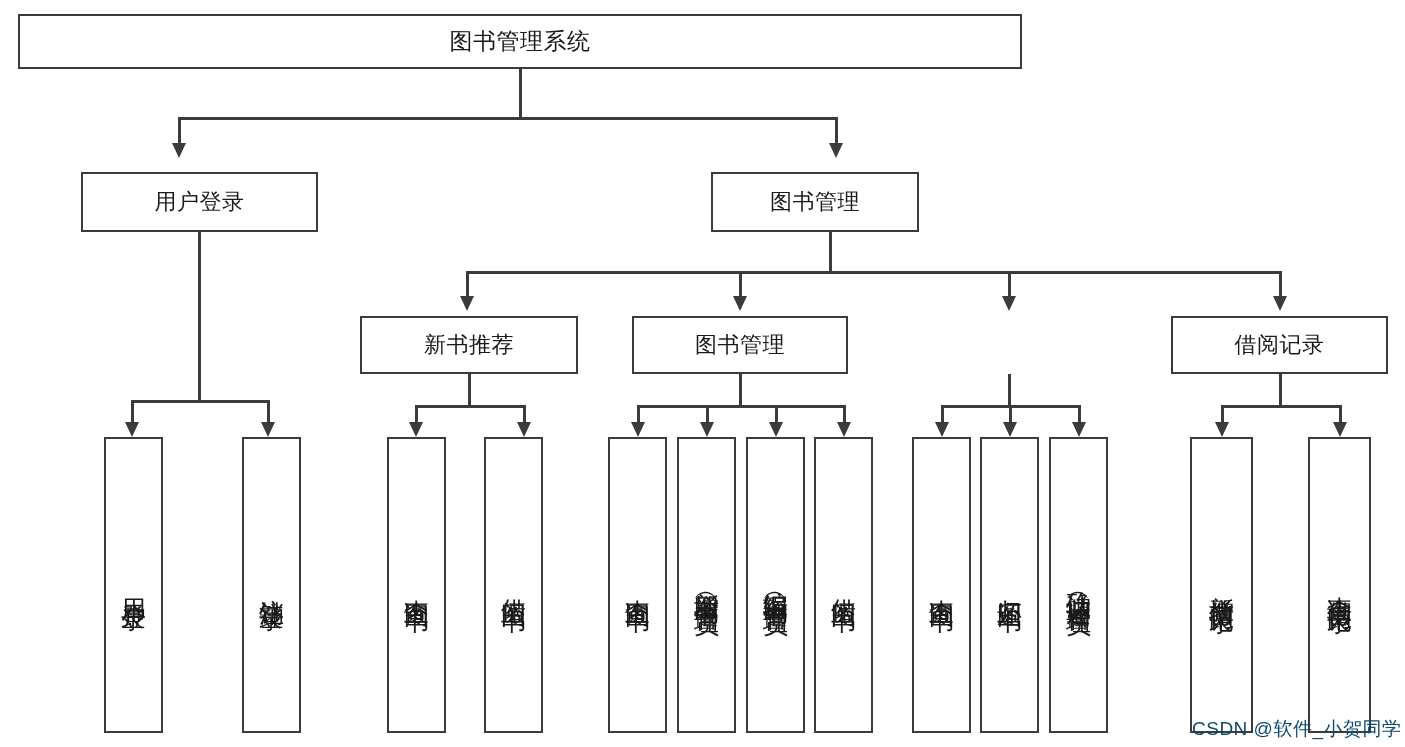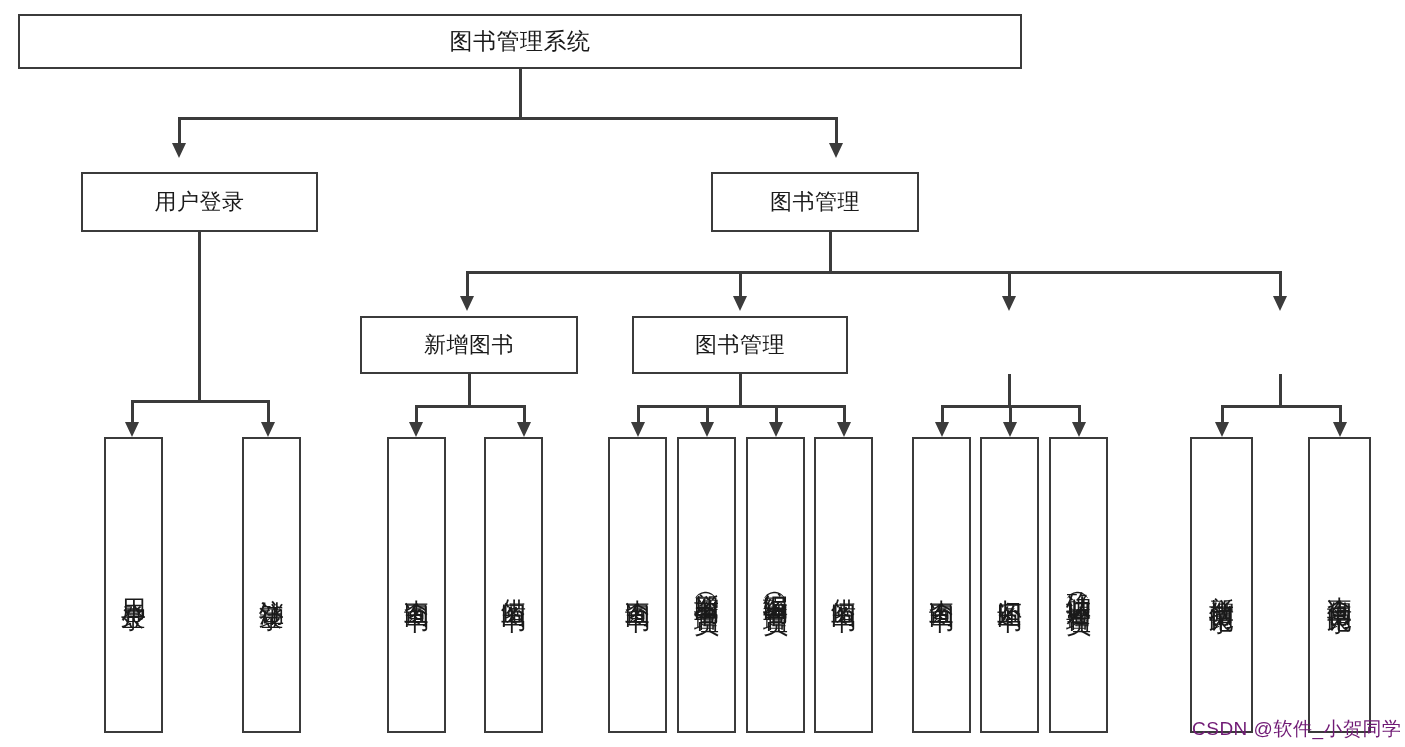--- a/index.html
+++ b/index.html
@@ -62,21 +62,21 @@
   .arrow {
     position: absolute;
     width: 0;
     height: 0;
     border-left: 7px solid transparent;
     border-right: 7px solid transparent;
     border-top: 15px solid #3b3b3b;
   }
   .watermark {
     position: absolute;
-    color: #701a75;
+    color: #0c4a6e;
     font-size: 19px;
     white-space: nowrap;
     letter-spacing: 0.5px;
     user-select: none;
   }
 </style>
 </head>
 <body>
 
 <div id="canvas">
@@ -115,24 +115,27 @@
   <div class="conn vline" style="left:466px; top:271px; height:25px;"></div>
   <div class="arrow" style="left:460px; top:296px;"></div>
   <div class="conn vline" style="left:739px; top:271px; height:25px;"></div>
   <div class="arrow" style="left:733px; top:296px;"></div>
   <div class="conn vline" style="left:1008px; top:271px; height:25px;"></div>
   <div class="arrow" style="left:1002px; top:296px;"></div>
   <div class="conn vline" style="left:1279px; top:271px; height:25px;"></div>
   <div class="arrow" style="left:1273px; top:296px;"></div>
 
   <div class="node h-node" id="node-new-book-recommend" style="left:360px; top:316px; width:218px; height:58px;">
-    <span class="label">新增图书</span>
+    <span class="label">新书推荐</span>
   </div>
   <div class="node h-node" id="node-book-borrow" style="left:632px; top:316px; width:216px; height:58px;">
     <span class="label">图书管理</span>
+  </div>
+  <div class="node h-node" id="node-borrow-record" style="left:1171px; top:316px; width:217px; height:58px;">
+    <span class="label">借阅记录</span>
   </div>
 
   <div class="conn vline" style="left:468px; top:374px; height:31px;"></div>
   <div class="conn hline" style="left:415px; top:405px; width:108px;"></div>
   <div class="conn vline" style="left:415px; top:405px; height:17px;"></div>
   <div class="arrow" style="left:409px; top:422px;"></div>
   <div class="conn vline" style="left:523px; top:405px; height:17px;"></div>
   <div class="arrow" style="left:517px; top:422px;"></div>
 
   <div class="conn vline" style="left:739px; top:374px; height:31px;"></div>

